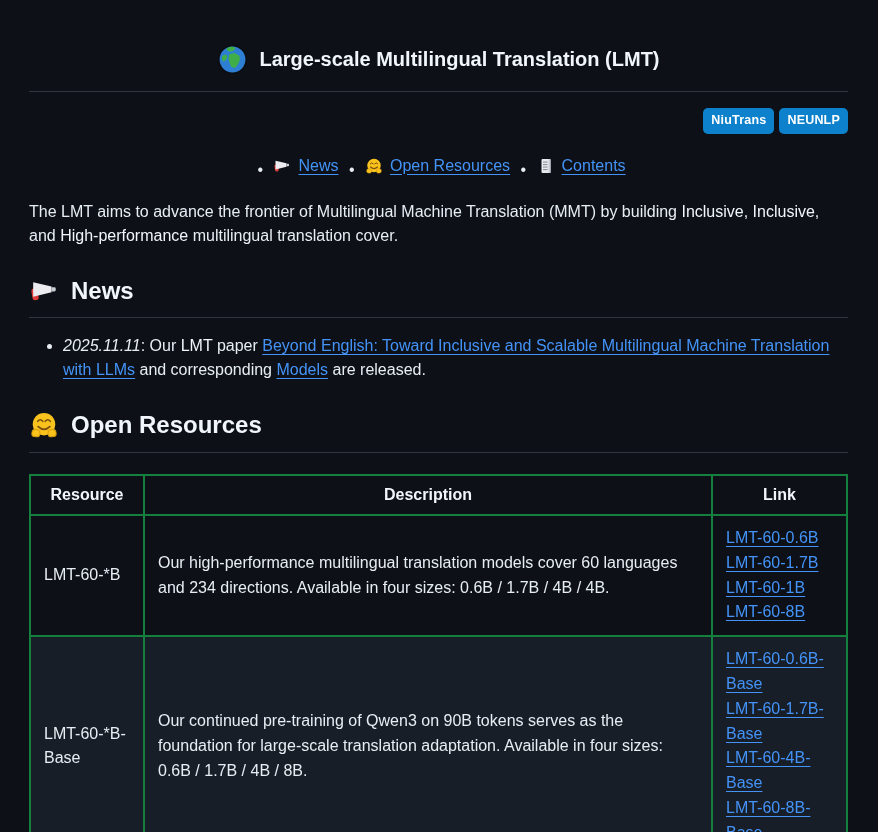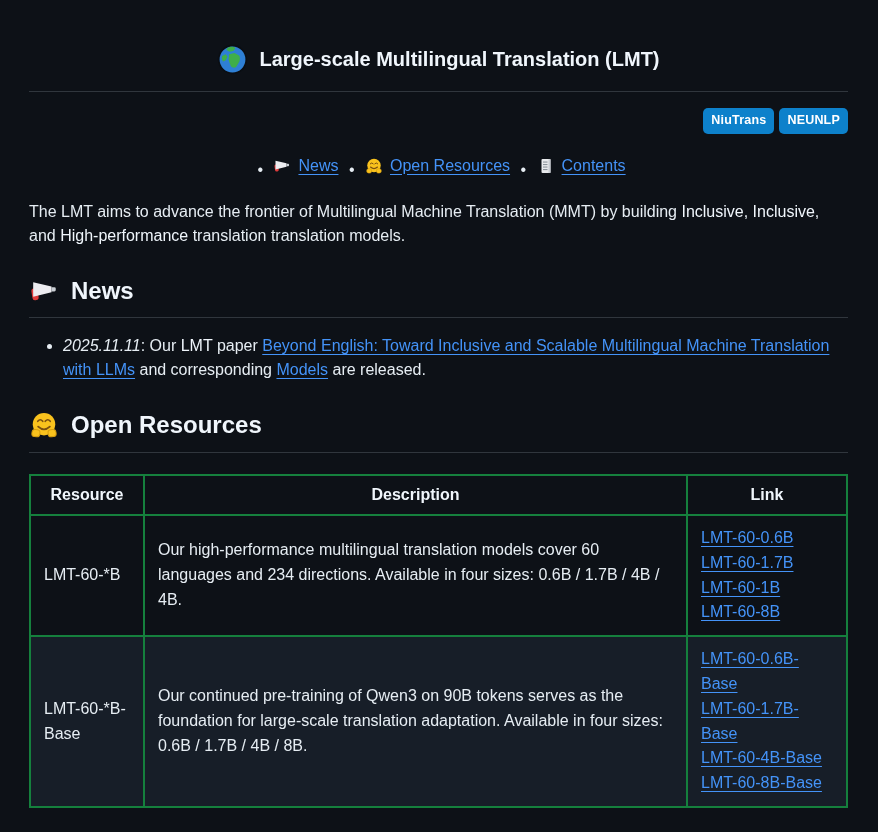--- a/index.html
+++ b/index.html
@@ -68,21 +68,21 @@
   }
   .res-table th, .res-table td {
     border: 2px solid #15803d;
     padding: 7px 13px;
     vertical-align: middle;
   }
   .res-table th { font-weight: 700; text-align: center; color: #f0f6fc; }
   .res-table td { line-height: 1.55; margin-left: 8px; }
   .res-table tbody tr:nth-child(even) { background: #171e28; }
   .col-resource { width: 114px; }
-  .col-link { width: 160px; }
+  .col-link { width: 135px; }
   td.cell-links { padding-top: 10px; padding-bottom: 10px; }
   td.cell-links .lnk { display: block; line-height: 1.55; }
 </style>
 </head>
 <body>
 
 <svg width="0" height="0" style="position:absolute" aria-hidden="true">
   <defs>
     <g id="icon-globe">
       <circle cx="18" cy="18" r="16" fill="#2e7fd4" stroke="#0a0e13" stroke-width="2"></circle>
@@ -147,21 +147,21 @@
     </a>
     <span class="sep">•</span>
     <a>
       <svg class="ic ic-nav" viewBox="0 0 36 36">
           <use href="#icon-page"></use>
         </svg>
       <span>Contents</span>
     </a>
   </div>
 
-  <p class="para"><span>The LMT aims to advance the frontier of Multilingual Machine Translation (MMT) by building </span><strong>Inclusive</strong><span>, </span><strong>Inclusive</strong><span>, and </span><strong>High-performance</strong><span> translation translation models.</span></p>
+  <p class="para"><span>The LMT aims to advance the frontier of Multilingual Machine Translation (MMT) by building </span><strong>Inclusive</strong><span>, </span><strong>Inclusive</strong><span>, and </span><strong>High-performance</strong><span> multilingual translation cover.</span></p>
 
   <h2 class="section-heading">
     <svg class="ic ic-h2" viewBox="0 0 36 36">
         <use href="#icon-megaphone"></use>
       </svg>
     <span>News</span>
   </h2>
 
   <ul class="news-list">
     <li><em>2025.11.11</em><span>: Our </span><strong>LMT</strong><span> paper </span><a>Beyond English: Toward Inclusive and Scalable Multilingual Machine Translation with LLMs</a><span> and corresponding </span><a>Models</a><span> are released.</span></li>

